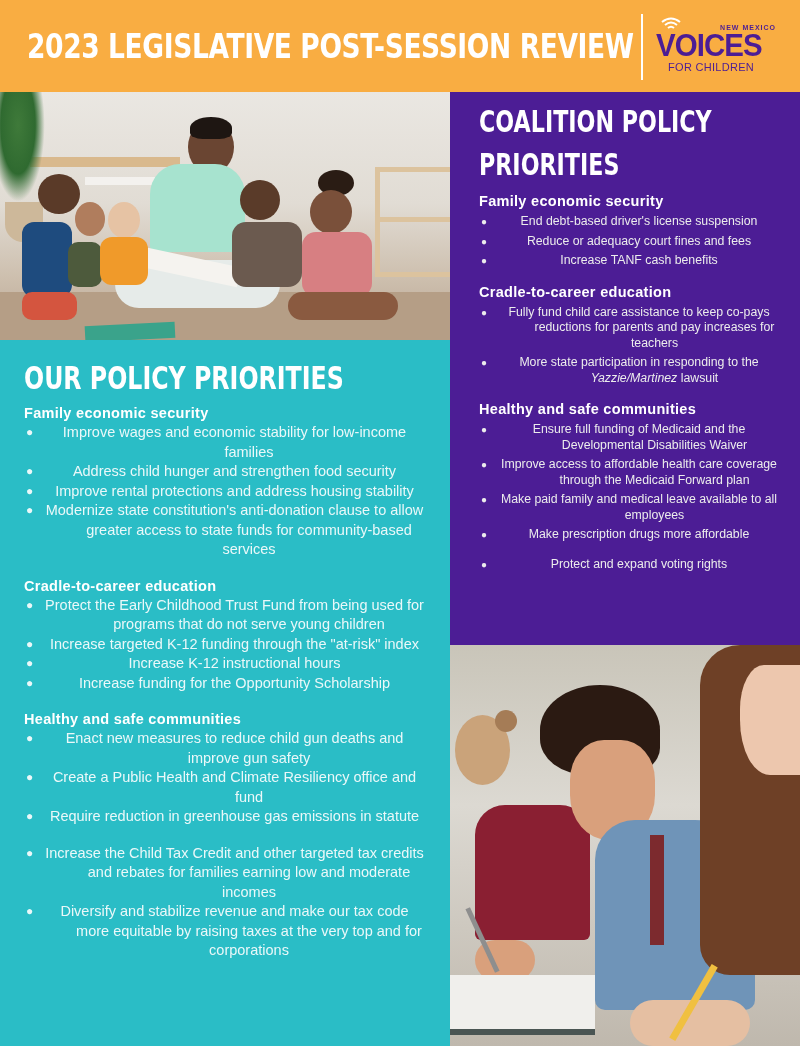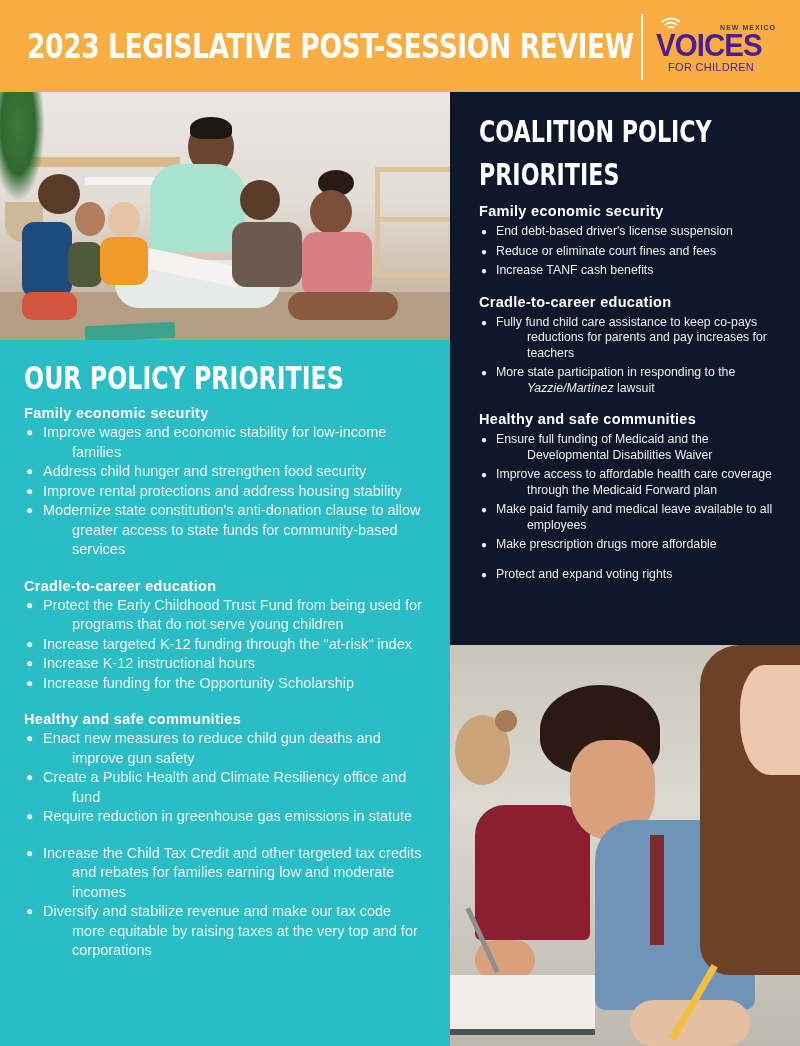--- a/index.html
+++ b/index.html
@@ -40,43 +40,43 @@
       left: 450px; top: 645px; width: 350px; height: 401px;
       background: linear-gradient(180deg, #c9c5b9 0%, #dcd9d2 40%, #bfb8ad 100%);
     }
     .shape { position: absolute; }
 
     .teal {
       position: absolute; left: 0; top: 340px; width: 450px; height: 706px; background: #2abdc6;
       color: #fff; padding: 18px 24px 0 24px;
     }
     .gray {
-      position: absolute; left: 450px; top: 92px; width: 350px; height: 553px; background: #0f172a;
-      color: #fff; padding: 18px 18px 0 29px;
+      position: absolute; left: 450px; top: 92px; width: 350px; height: 553px; background: #4c1d95;
+      color: #fff; padding: 8px 18px 0 29px;
     }
     .big-heading {
       font-family: "DejaVu Sans", sans-serif; font-weight: bold; color: #fff;
       transform: scaleX(0.74); transform-origin: left top; white-space: nowrap;
     }
     .teal .big-heading { font-size: 32px; line-height: 40px; margin-bottom: 6px; }
     .gray .big-heading { font-size: 30px; line-height: 43px; margin-bottom: 6px; }
 
     .section { margin-bottom: 12px; }
     .sec-title { font-weight: bold; letter-spacing: 0.3px; }
     .teal .sec-title { font-size: 14.5px; line-height: 19px; }
     .gray .sec-title { font-size: 14.5px; line-height: 19px; }
     ul { list-style: none; }
     li { position: relative; }
     .teal li { font-size: 14.5px; line-height: 19.5px; padding-left: 19px; color: #eaf8f9; }
     .gray li { font-size: 12.3px; line-height: 15.5px; padding-left: 17px; color: #ececec; margin-bottom: 4px; }
     li .bullet { position: absolute; left: 2px; top: 0; }
     .teal li .bullet { font-size: 12px; }
     .gray li .bullet { font-size: 10px; }
     
-    .hang { display: block; padding-left: 29px; text-indent: -29px; }
+    .hang { display: block; padding-left: 29px; text-indent: -29px; text-align: center; }
     .gray .hang { padding-left: 31px; text-indent: -31px; }
     .gray .section { margin-bottom: 14px; }
     .gray .sec-title { margin-bottom: 3px; }
     .teal .section { margin-bottom: 17px; }
     em { font-style: italic; }
   </style>
 </head>
 <body>
 
 <div class="header">
@@ -218,21 +218,21 @@
 
   <div class="section">
     <div class="sec-title">Family economic security</div>
     <ul>
       <li>
           <span class="bullet">●</span>
           <span class="hang">End debt-based driver's license suspension</span>
         </li>
       <li>
           <span class="bullet">●</span>
-          <span class="hang">Reduce or eliminate court fines and fees</span>
+          <span class="hang">Reduce or adequacy court fines and fees</span>
         </li>
       <li>
           <span class="bullet">●</span>
           <span class="hang">Increase TANF cash benefits</span>
         </li>
     </ul>
   </div>
 
   <div class="section">
     <div class="sec-title">Cradle-to-career education</div>

